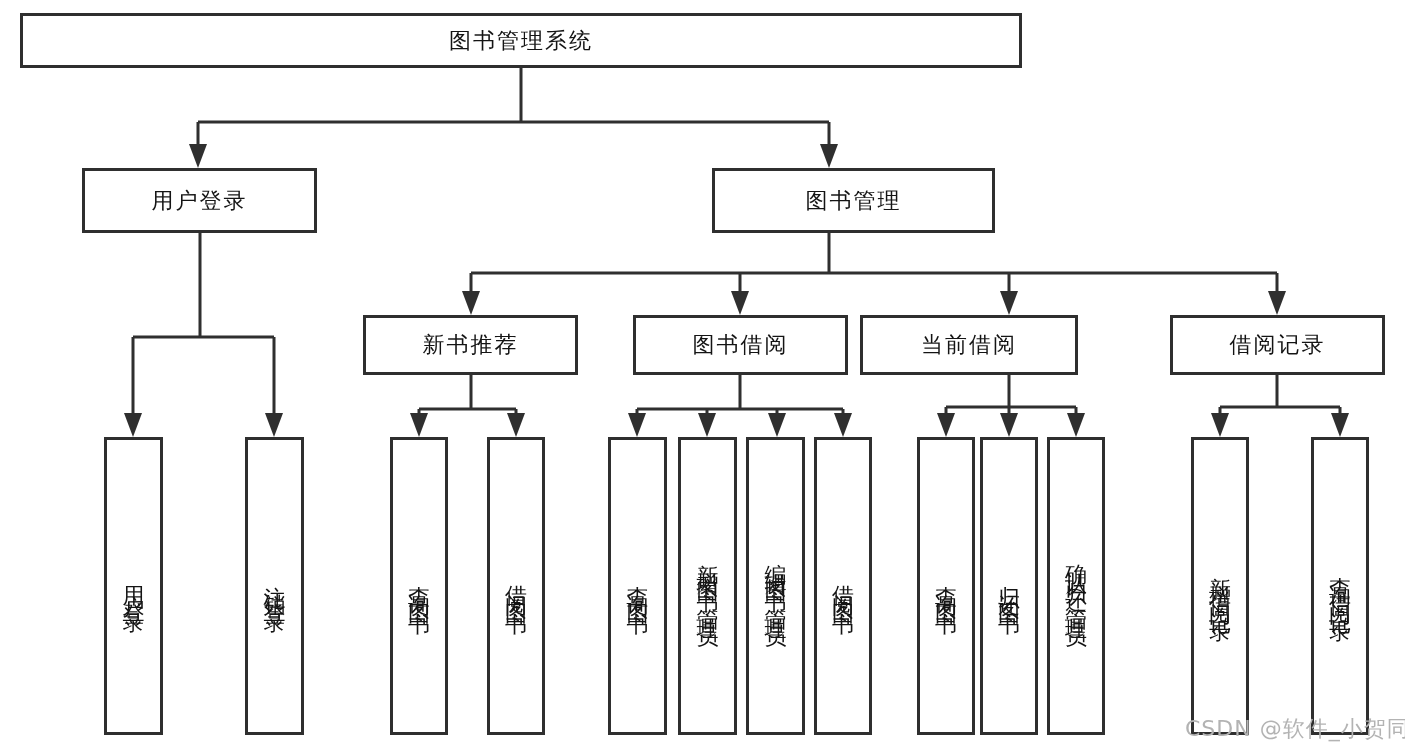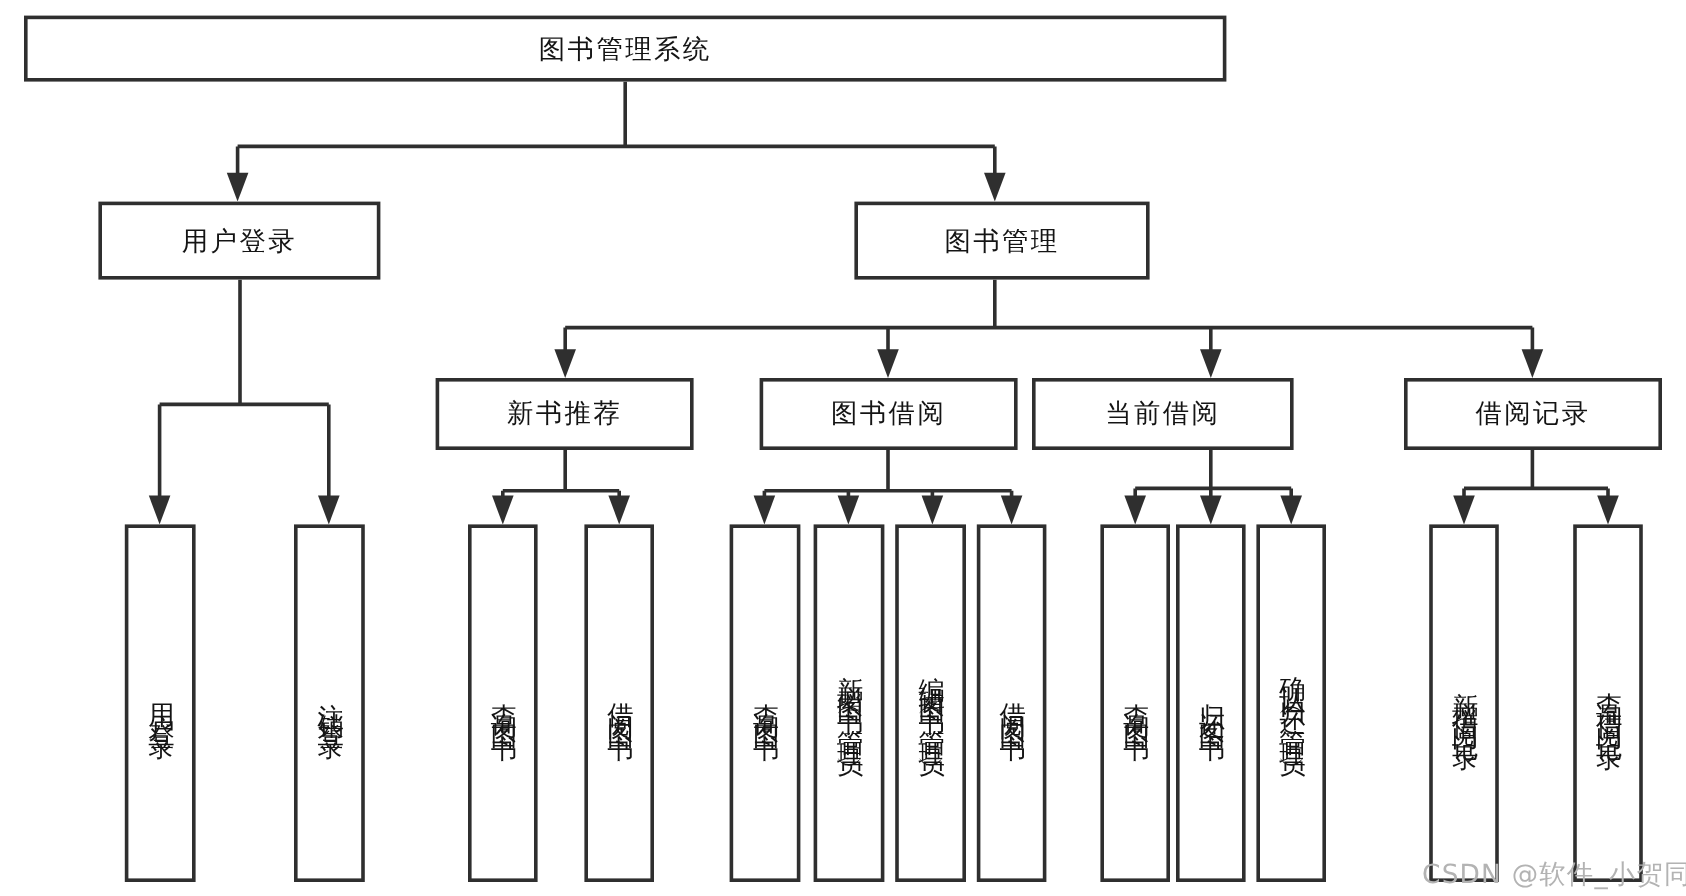--- a/index.html
+++ b/index.html
@@ -25,21 +25,21 @@
     align-items: center;
     justify-content: center;
     color: #141414;
     font-size: 22px;
     letter-spacing: 2px;
     white-space: nowrap;
     z-index: 2;
   }
   .box-root   { left: 20px;  top: 13px;  width: 1002px; height: 55px; }
   .box-l2a    { left: 82px;  top: 168px; width: 235px;  height: 65px; }
-  .box-l2b    { left: 712px; top: 168px; width: 246px;  height: 65px; }
+  .box-l2b    { left: 712px; top: 168px; width: 283px;  height: 65px; }
   .box-l3     { top: 315px; height: 60px; }
   .s0 { left: 363px;  width: 215px; }
   .s1 { left: 633px;  width: 215px; }
   .s2 { left: 860px;  width: 218px; }
   .s3 { left: 1170px; width: 215px; }
   .leaf {
     top: 437px;
     height: 298px;
     padding: 4px 0;
   }

